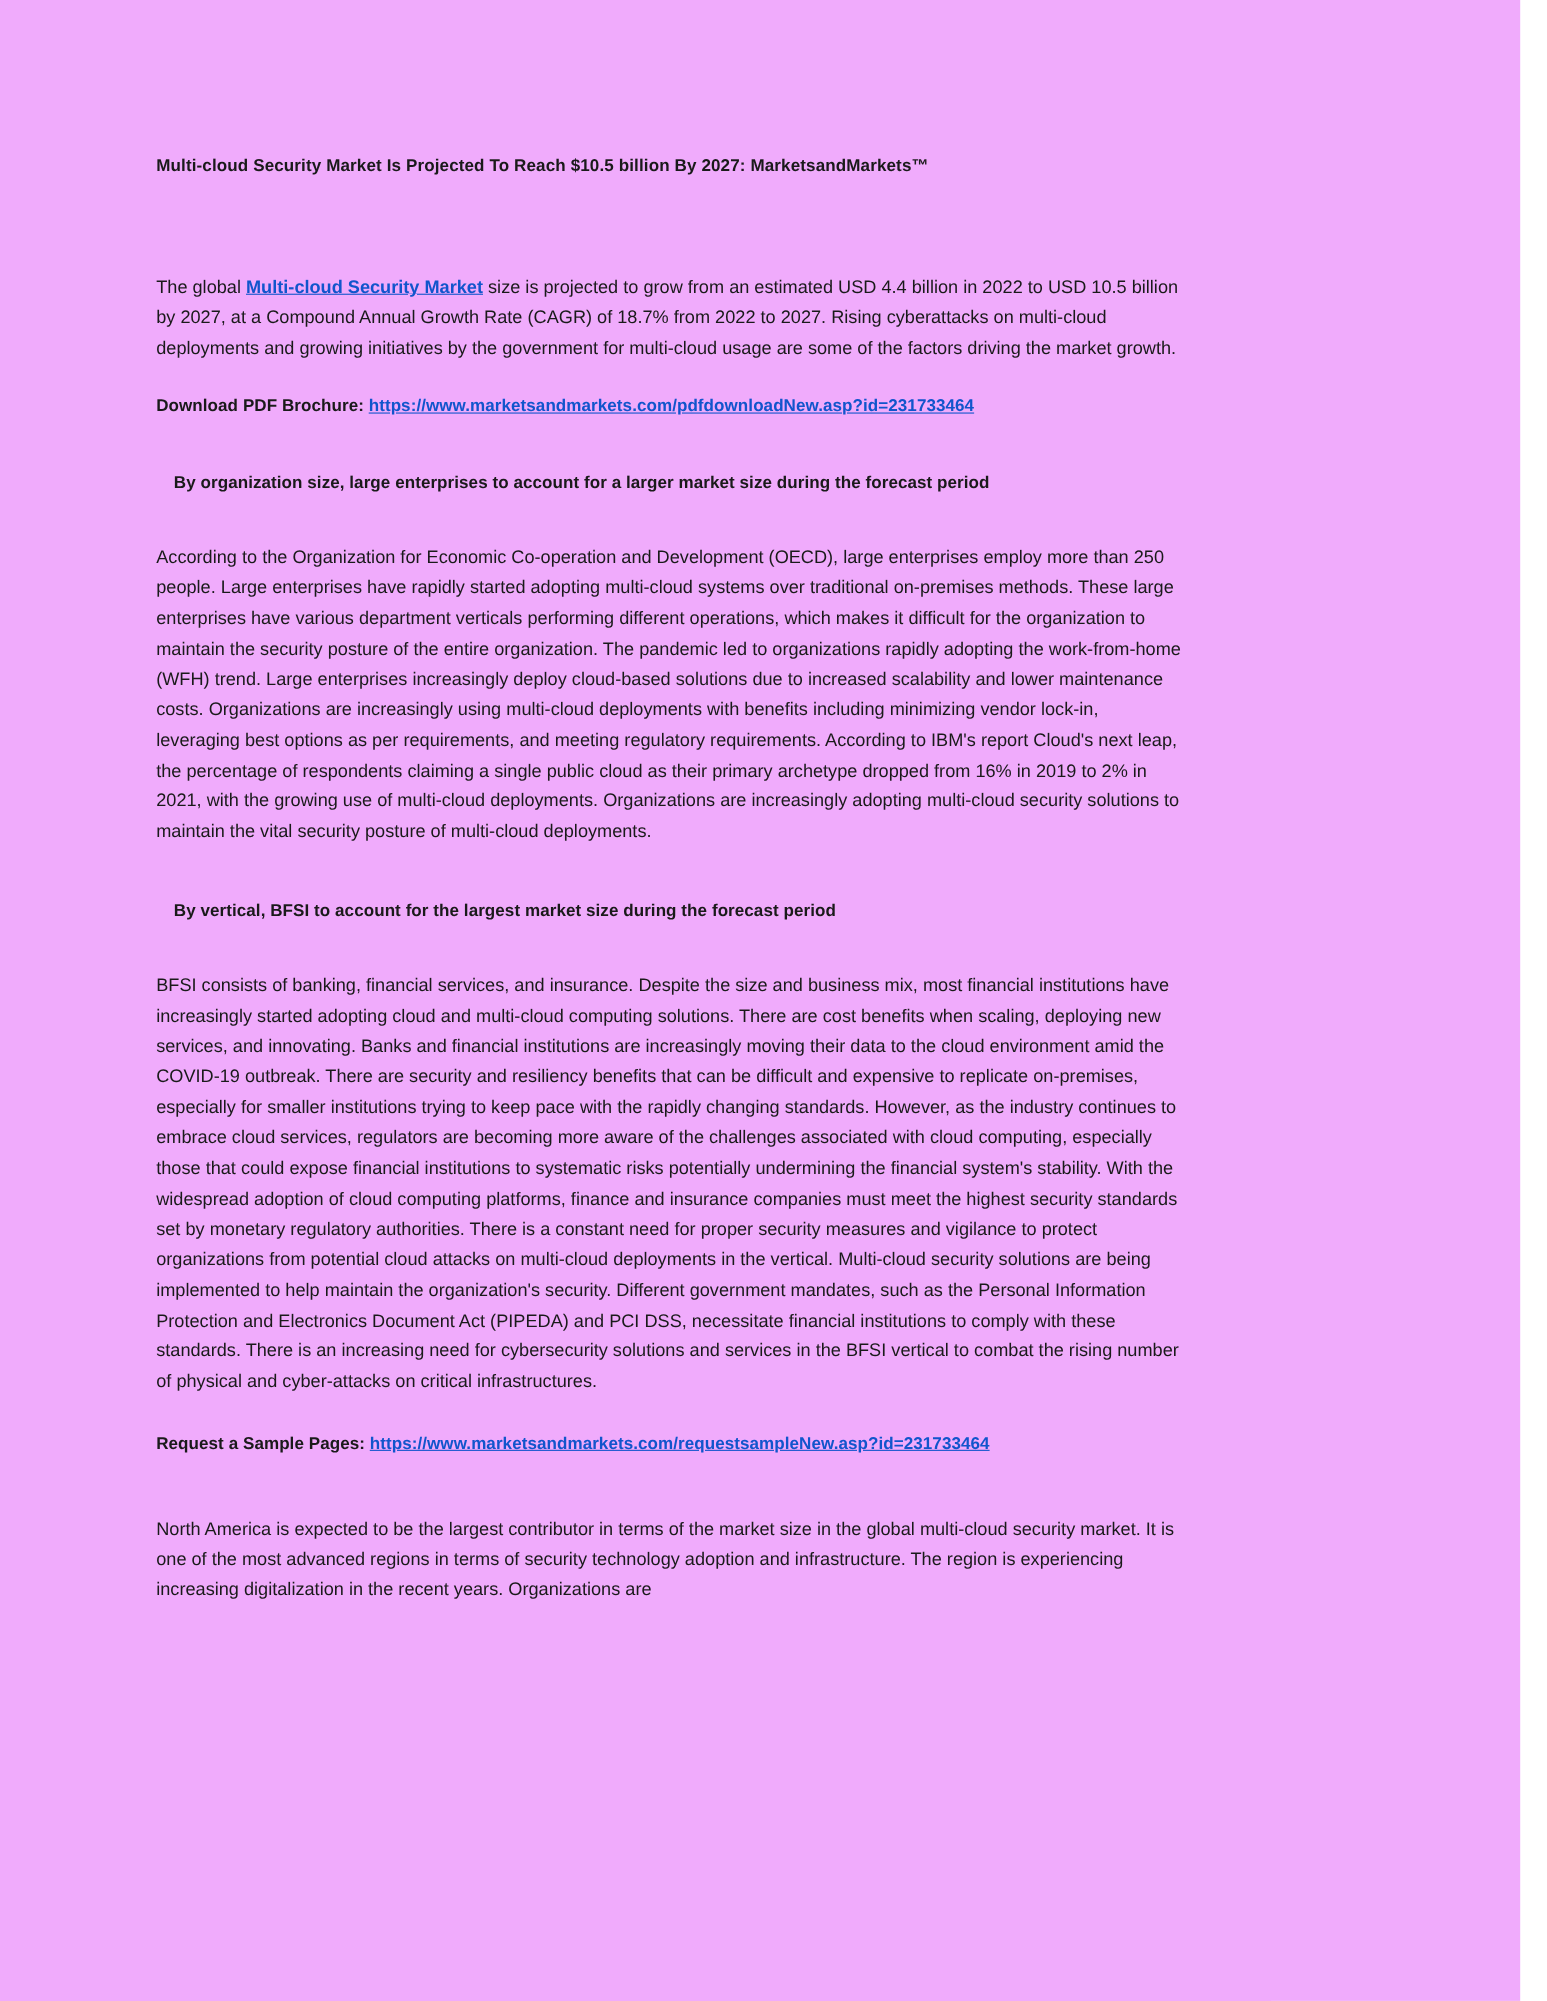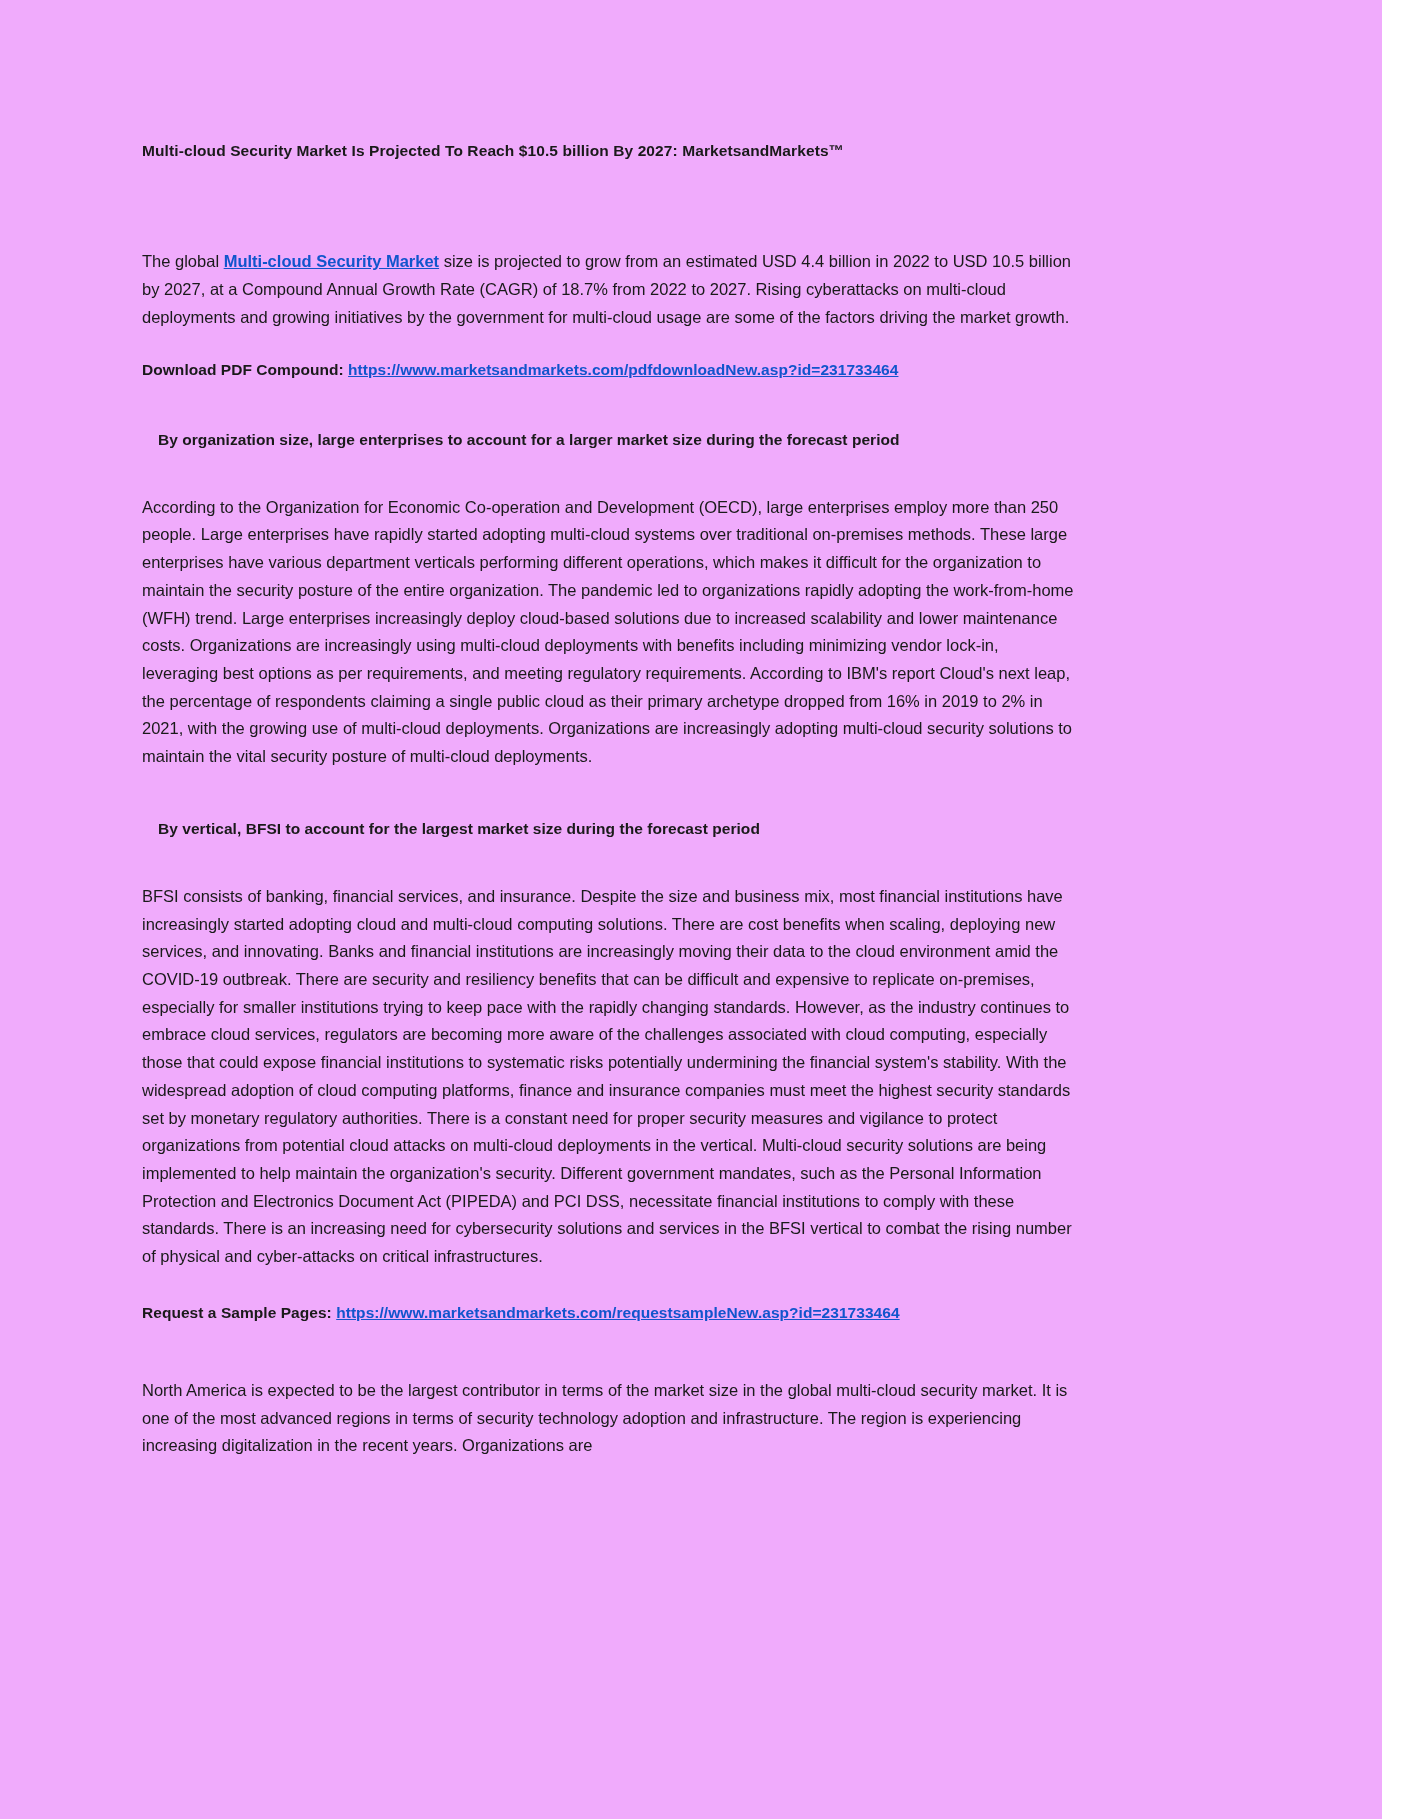--- a/index.html
+++ b/index.html
@@ -79,21 +79,21 @@
   <div class="content">
 
     <p class="doc-title">Multi-cloud Security Market Is Projected To Reach $10.5 billion By 2027: MarketsandMarkets™</p>
 
     <div class="spacer-title"></div>
 
     <p class="body-par"><span>The global </span><a class="inline-link" href="#">Multi-cloud Security Market</a><span> size is projected to grow from an estimated USD 4.4 billion in 2022 to USD 10.5 billion by 2027, at a Compound Annual Growth Rate (CAGR) of 18.7% from 2022 to 2027. Rising cyberattacks on multi-cloud deployments and growing initiatives by the government for multi-cloud usage are some of the factors driving the market growth.</span></p>
 
     <div class="gap-md"></div>
 
-    <p class="link-line"><span>Download PDF Compound: </span><a class="doc-link" href="#">https://www.marketsandmarkets.com/pdfdownloadNew.asp?id=231733464</a></p>
+    <p class="link-line"><span>Download PDF Brochure: </span><a class="doc-link" href="#">https://www.marketsandmarkets.com/pdfdownloadNew.asp?id=231733464</a></p>
 
     <div class="gap-lg"></div>
 
     <p class="section-head">By organization size, large enterprises to account for a larger market size during the forecast period</p>
 
     <div class="gap-md"></div>
 
     <p class="body-par">According to the Organization for Economic Co-operation and Development (OECD), large enterprises employ more than 250 people. Large enterprises have rapidly started adopting multi-cloud systems over traditional on-premises methods. These large enterprises have various department verticals performing different operations, which makes it difficult for the organization to maintain the security posture of the entire organization. The pandemic led to organizations rapidly adopting the work-from-home (WFH) trend. Large enterprises increasingly deploy cloud-based solutions due to increased scalability and lower maintenance costs. Organizations are increasingly using multi-cloud deployments with benefits including minimizing vendor lock-in, leveraging best options as per requirements, and meeting regulatory requirements. According to IBM's report Cloud's next leap, the percentage of respondents claiming a single public cloud as their primary archetype dropped from 16% in 2019 to 2% in 2021, with the growing use of multi-cloud deployments. Organizations are increasingly adopting multi-cloud security solutions to maintain the vital security posture of multi-cloud deployments.</p>
 
     <div class="gap-lg"></div>

